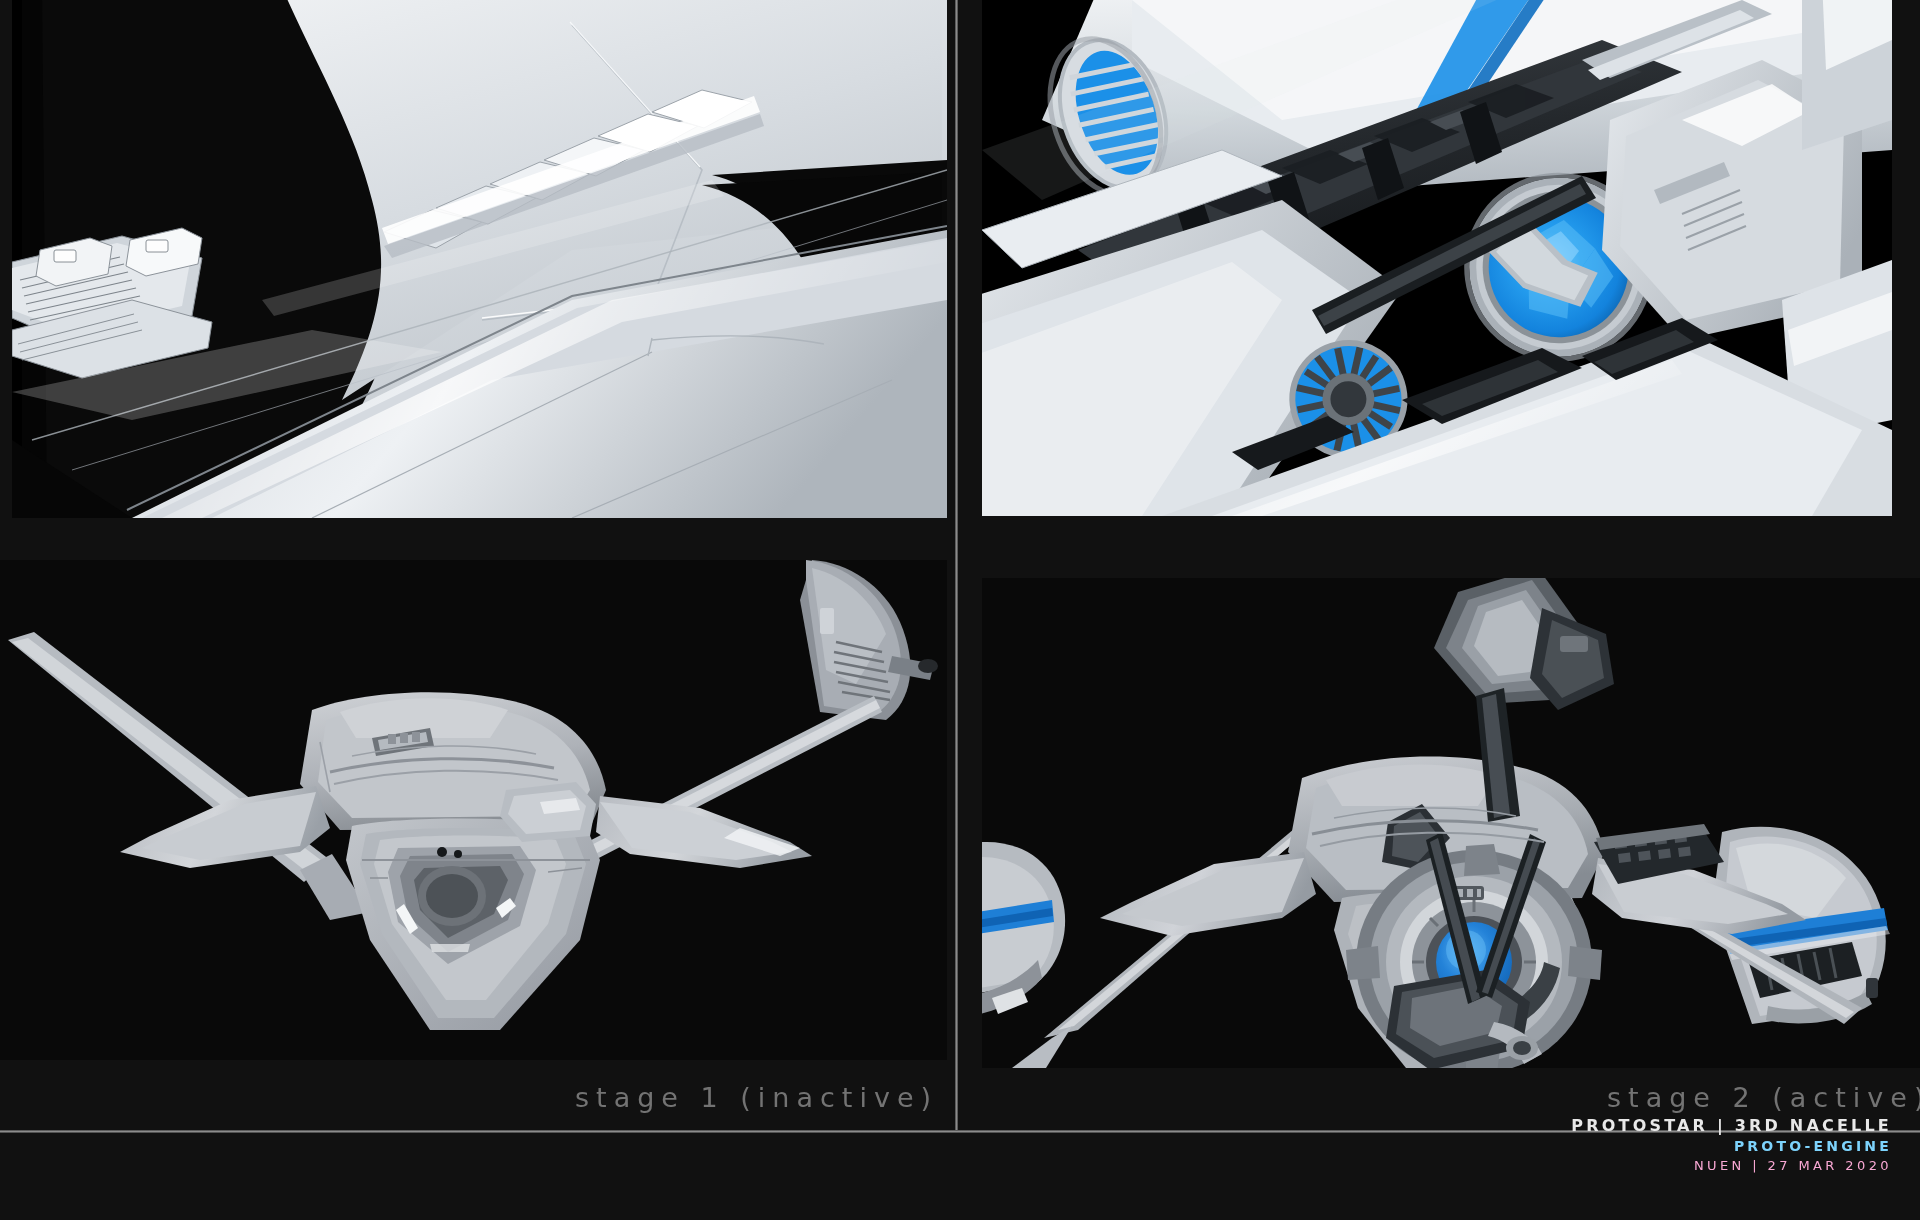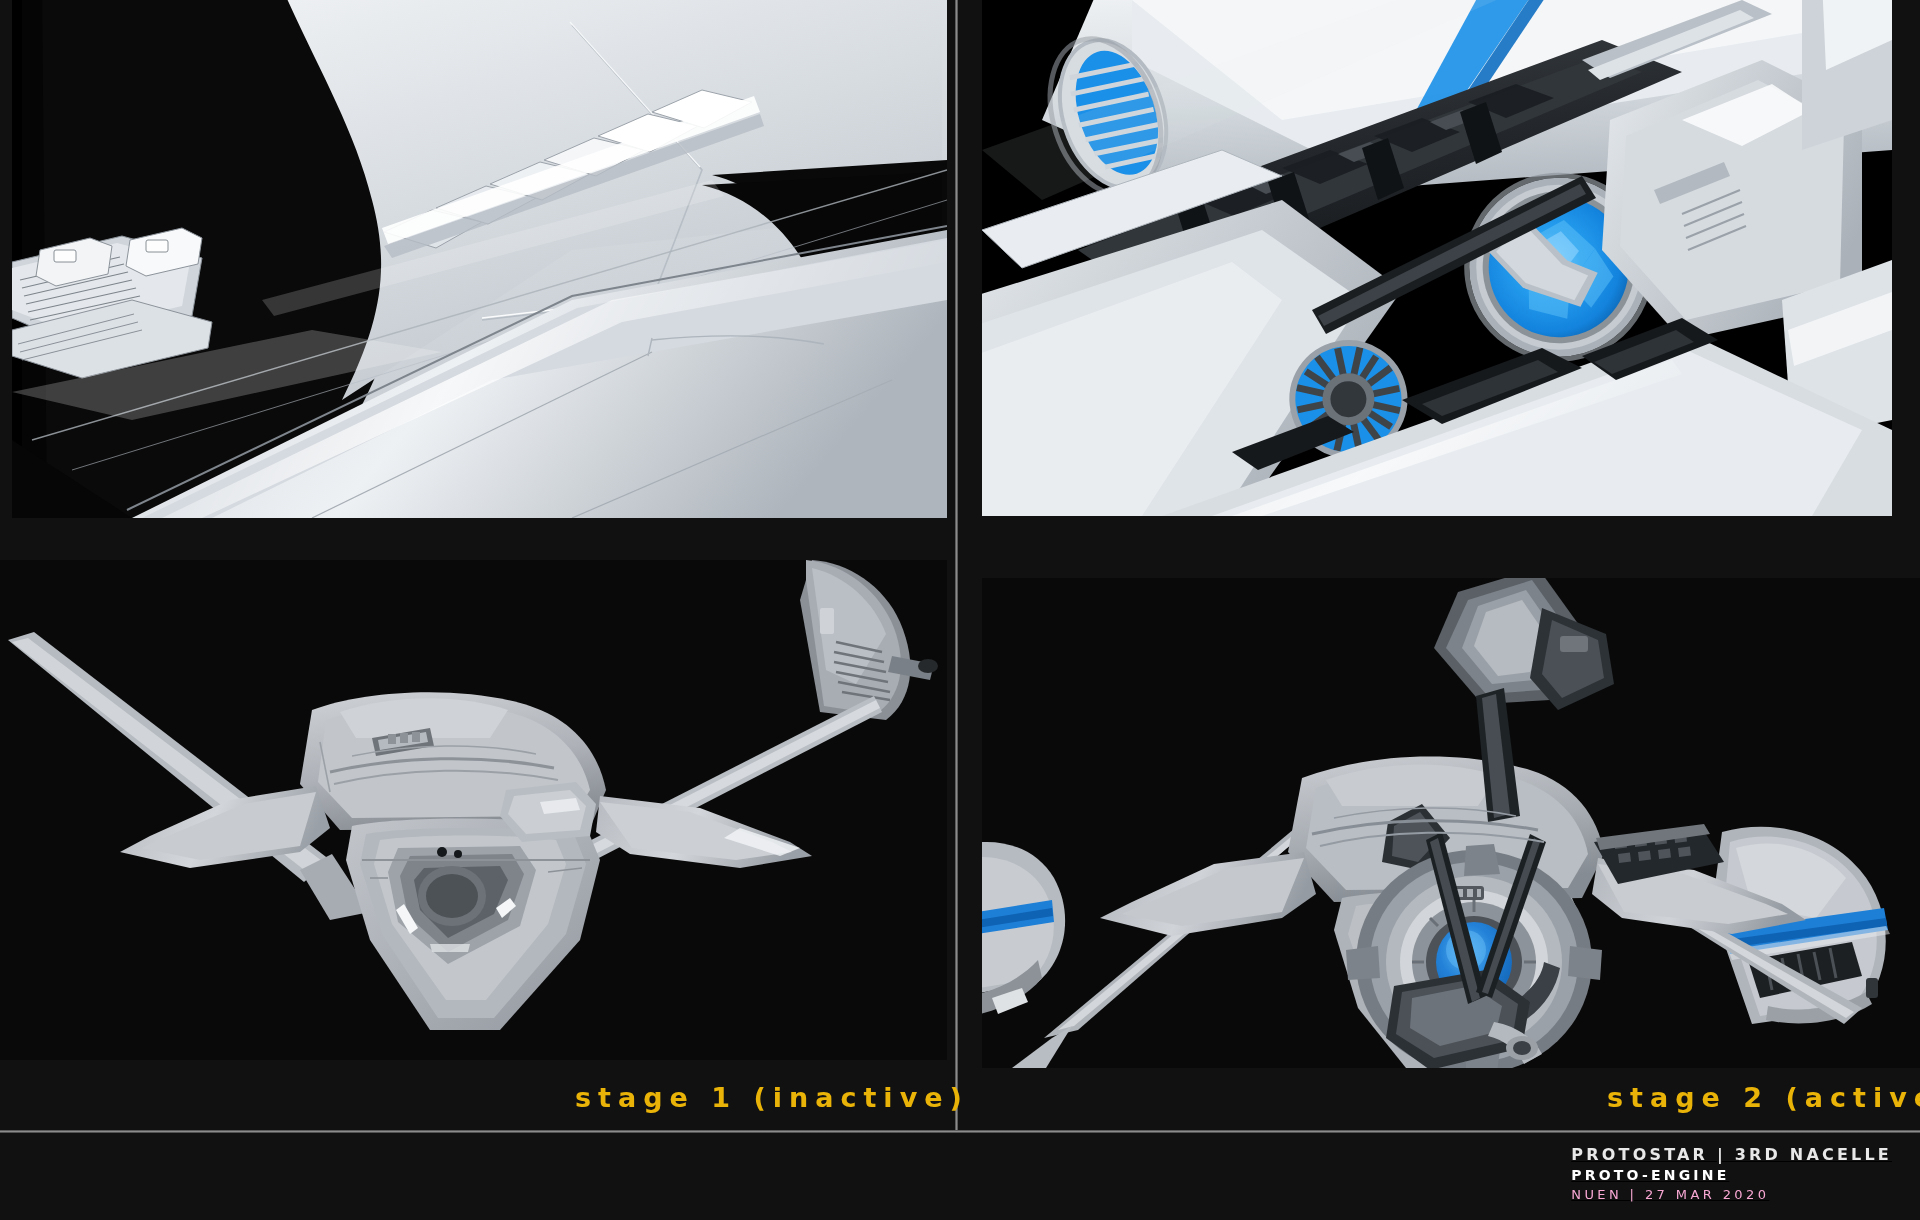--- a/index.html
+++ b/index.html
@@ -31,42 +31,42 @@
   }
   .divider-h {
     position:absolute; left:0; top:1130px; width:1920px; height:3px;
     background:linear-gradient(to bottom,#3a3a3a,#8c8c8c 40%,#8c8c8c 60%,#2a2a2a);
   }
 
   
   .stage-caption {
     position:absolute;
     font-family:"DejaVu Sans", sans-serif;
-    font-size:27px; font-weight:700;
+    font-size:27px; font-weight:400;
     letter-spacing:7px;
-    color:#eab308;
+    color:#737373;
     white-space:nowrap;
   }
   #caption-1 { left:575px;  top:1082px; }
   #caption-2 { left:1607px; top:1082px; }
 
   
   #credits {
-    position:absolute; right:28px; top:1146px;
-    text-align:left; line-height:1.18;text-decoration:underline;
+    position:absolute; right:28px; top:1117px;
+    text-align:right; line-height:1.18;
   }
   #credit-title {
     font-family:"DejaVu Sans", sans-serif;
     font-size:16px; font-weight:700; letter-spacing:3.2px;
     color:#e8e8e8; white-space:nowrap;
   }
   #credit-sub {
     font-family:"DejaVu Sans", sans-serif;
     font-size:14px; font-weight:700; letter-spacing:3.2px;
-    color:#ffffff; white-space:nowrap; margin-top:2px;
+    color:#7dd3fc; white-space:nowrap; margin-top:2px;
   }
   #credit-meta {
     font-family:"DejaVu Sans", sans-serif;
     font-size:13px; font-weight:400; letter-spacing:3.4px;
     color:#f9a8d4; white-space:nowrap; margin-top:4px;
   }
 
   
   .scene svg { display:block; width:100%; height:100%; }
 </style>

